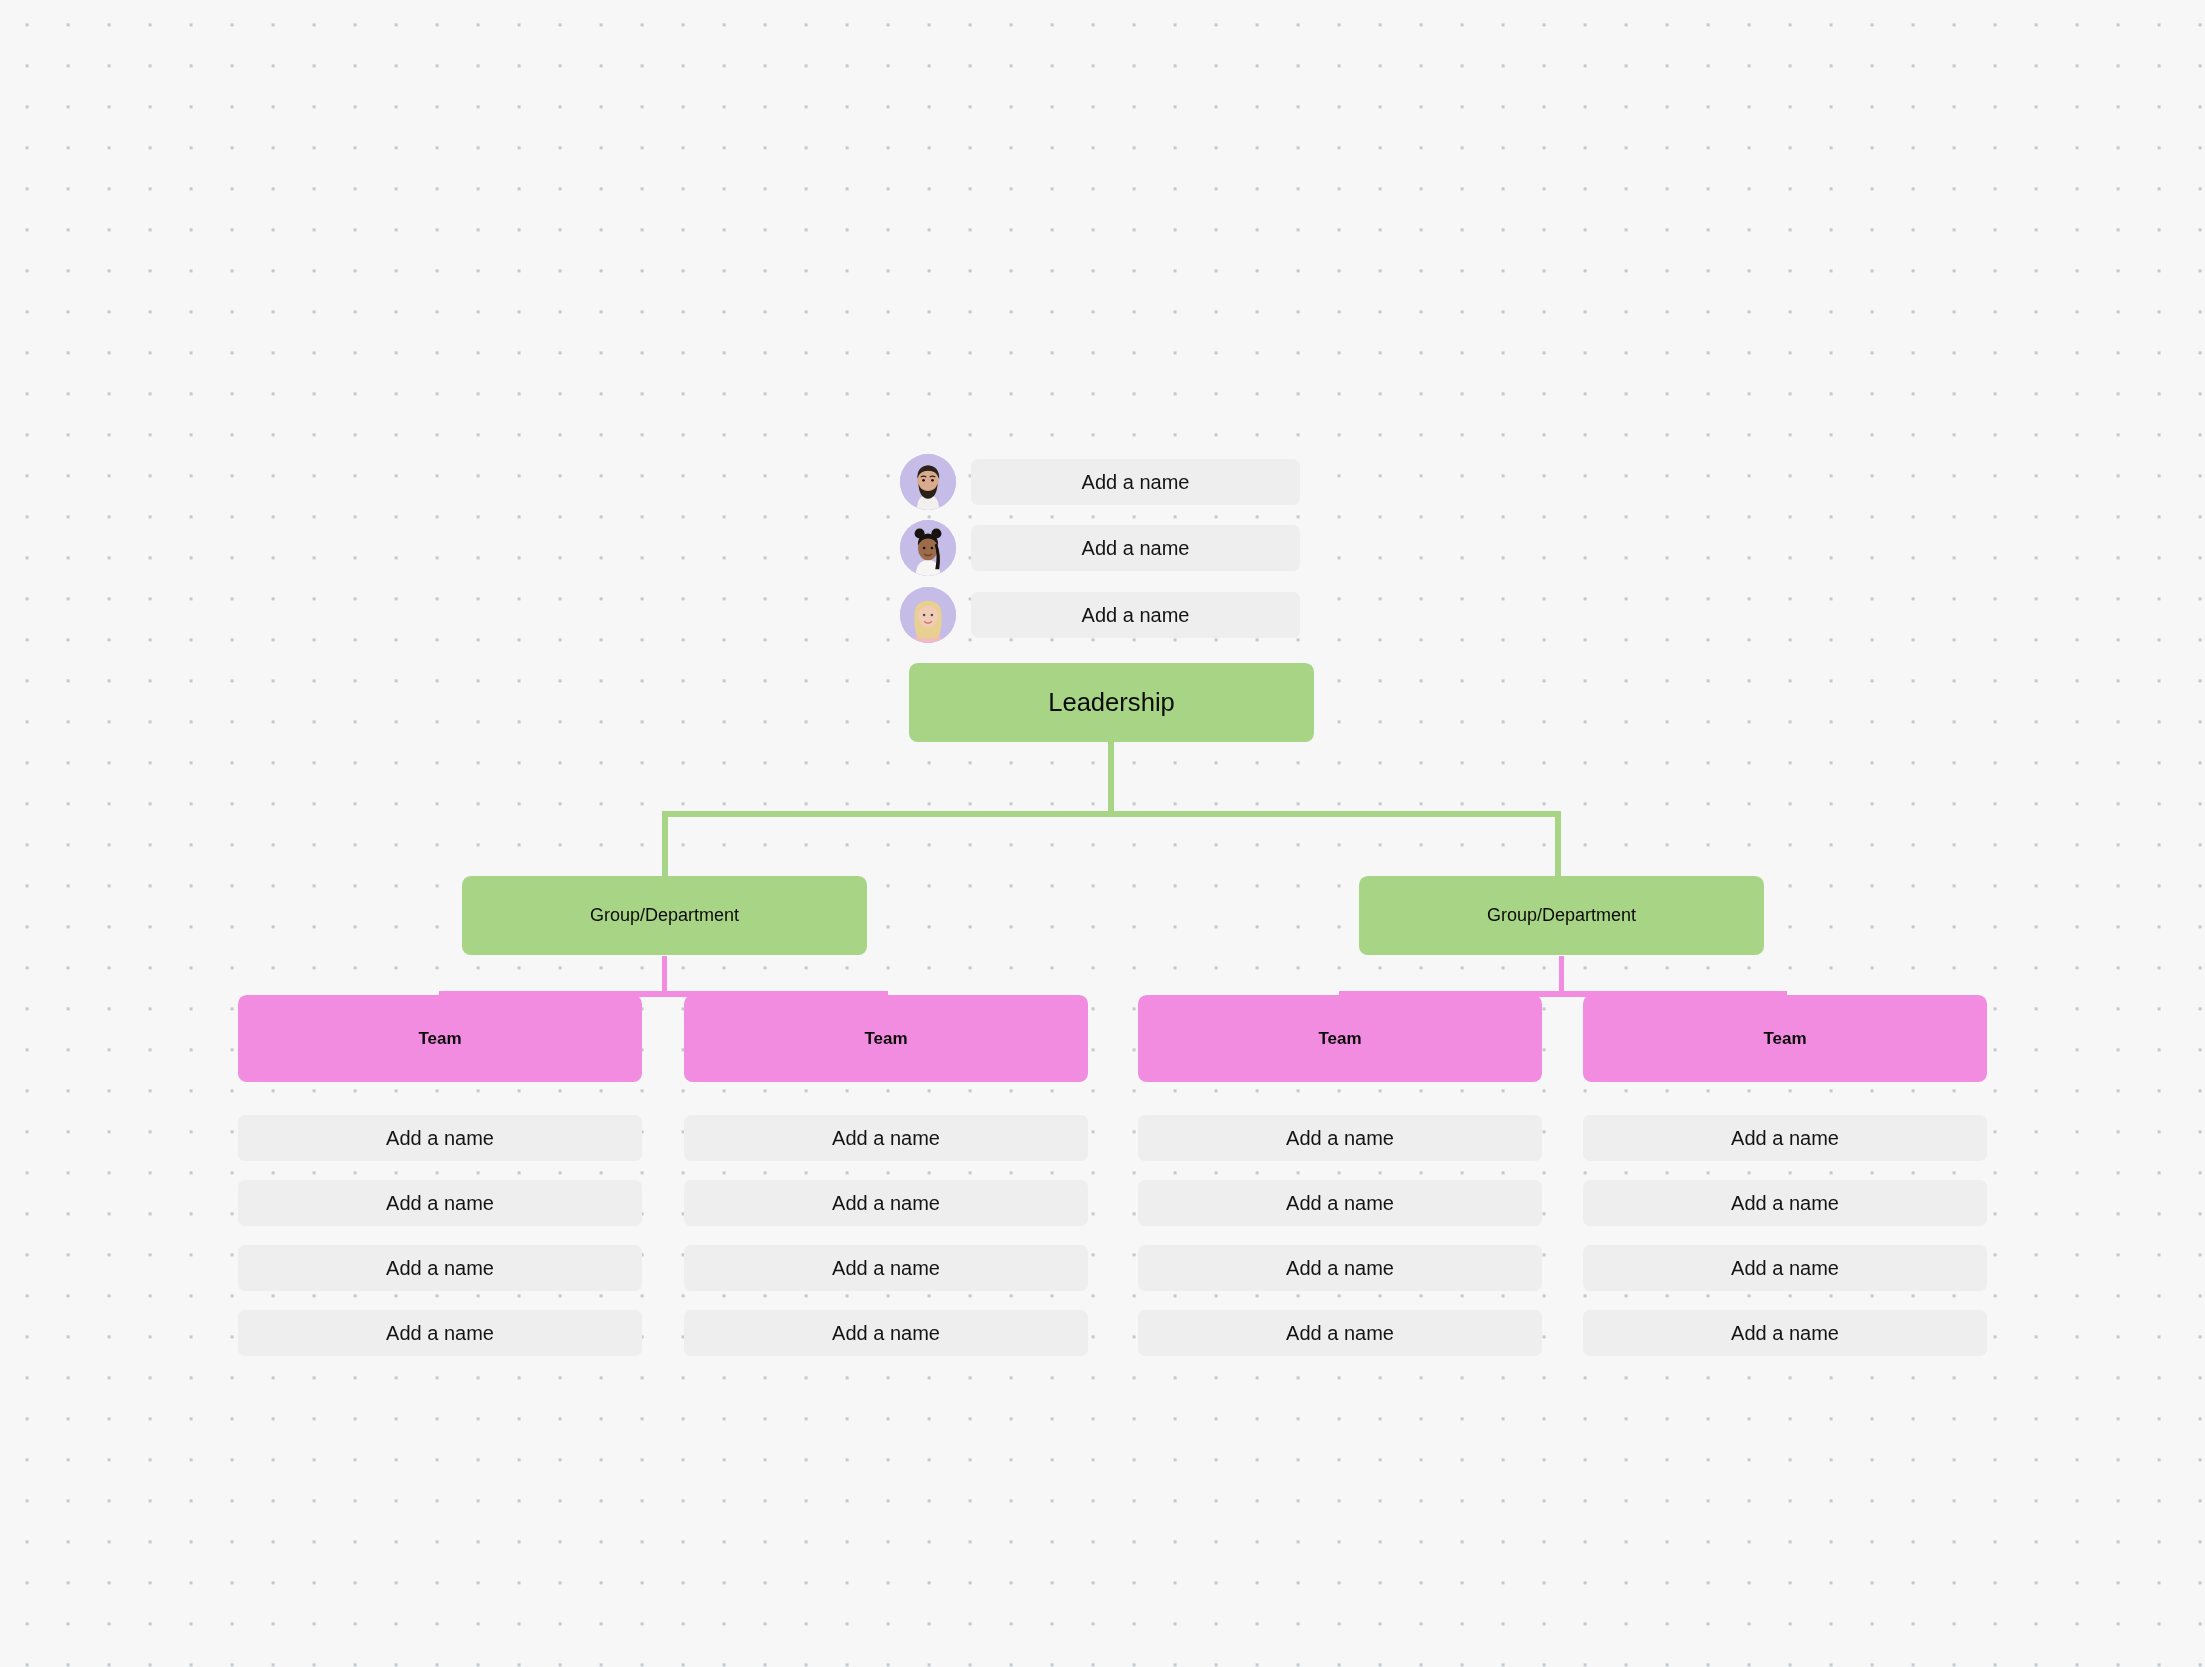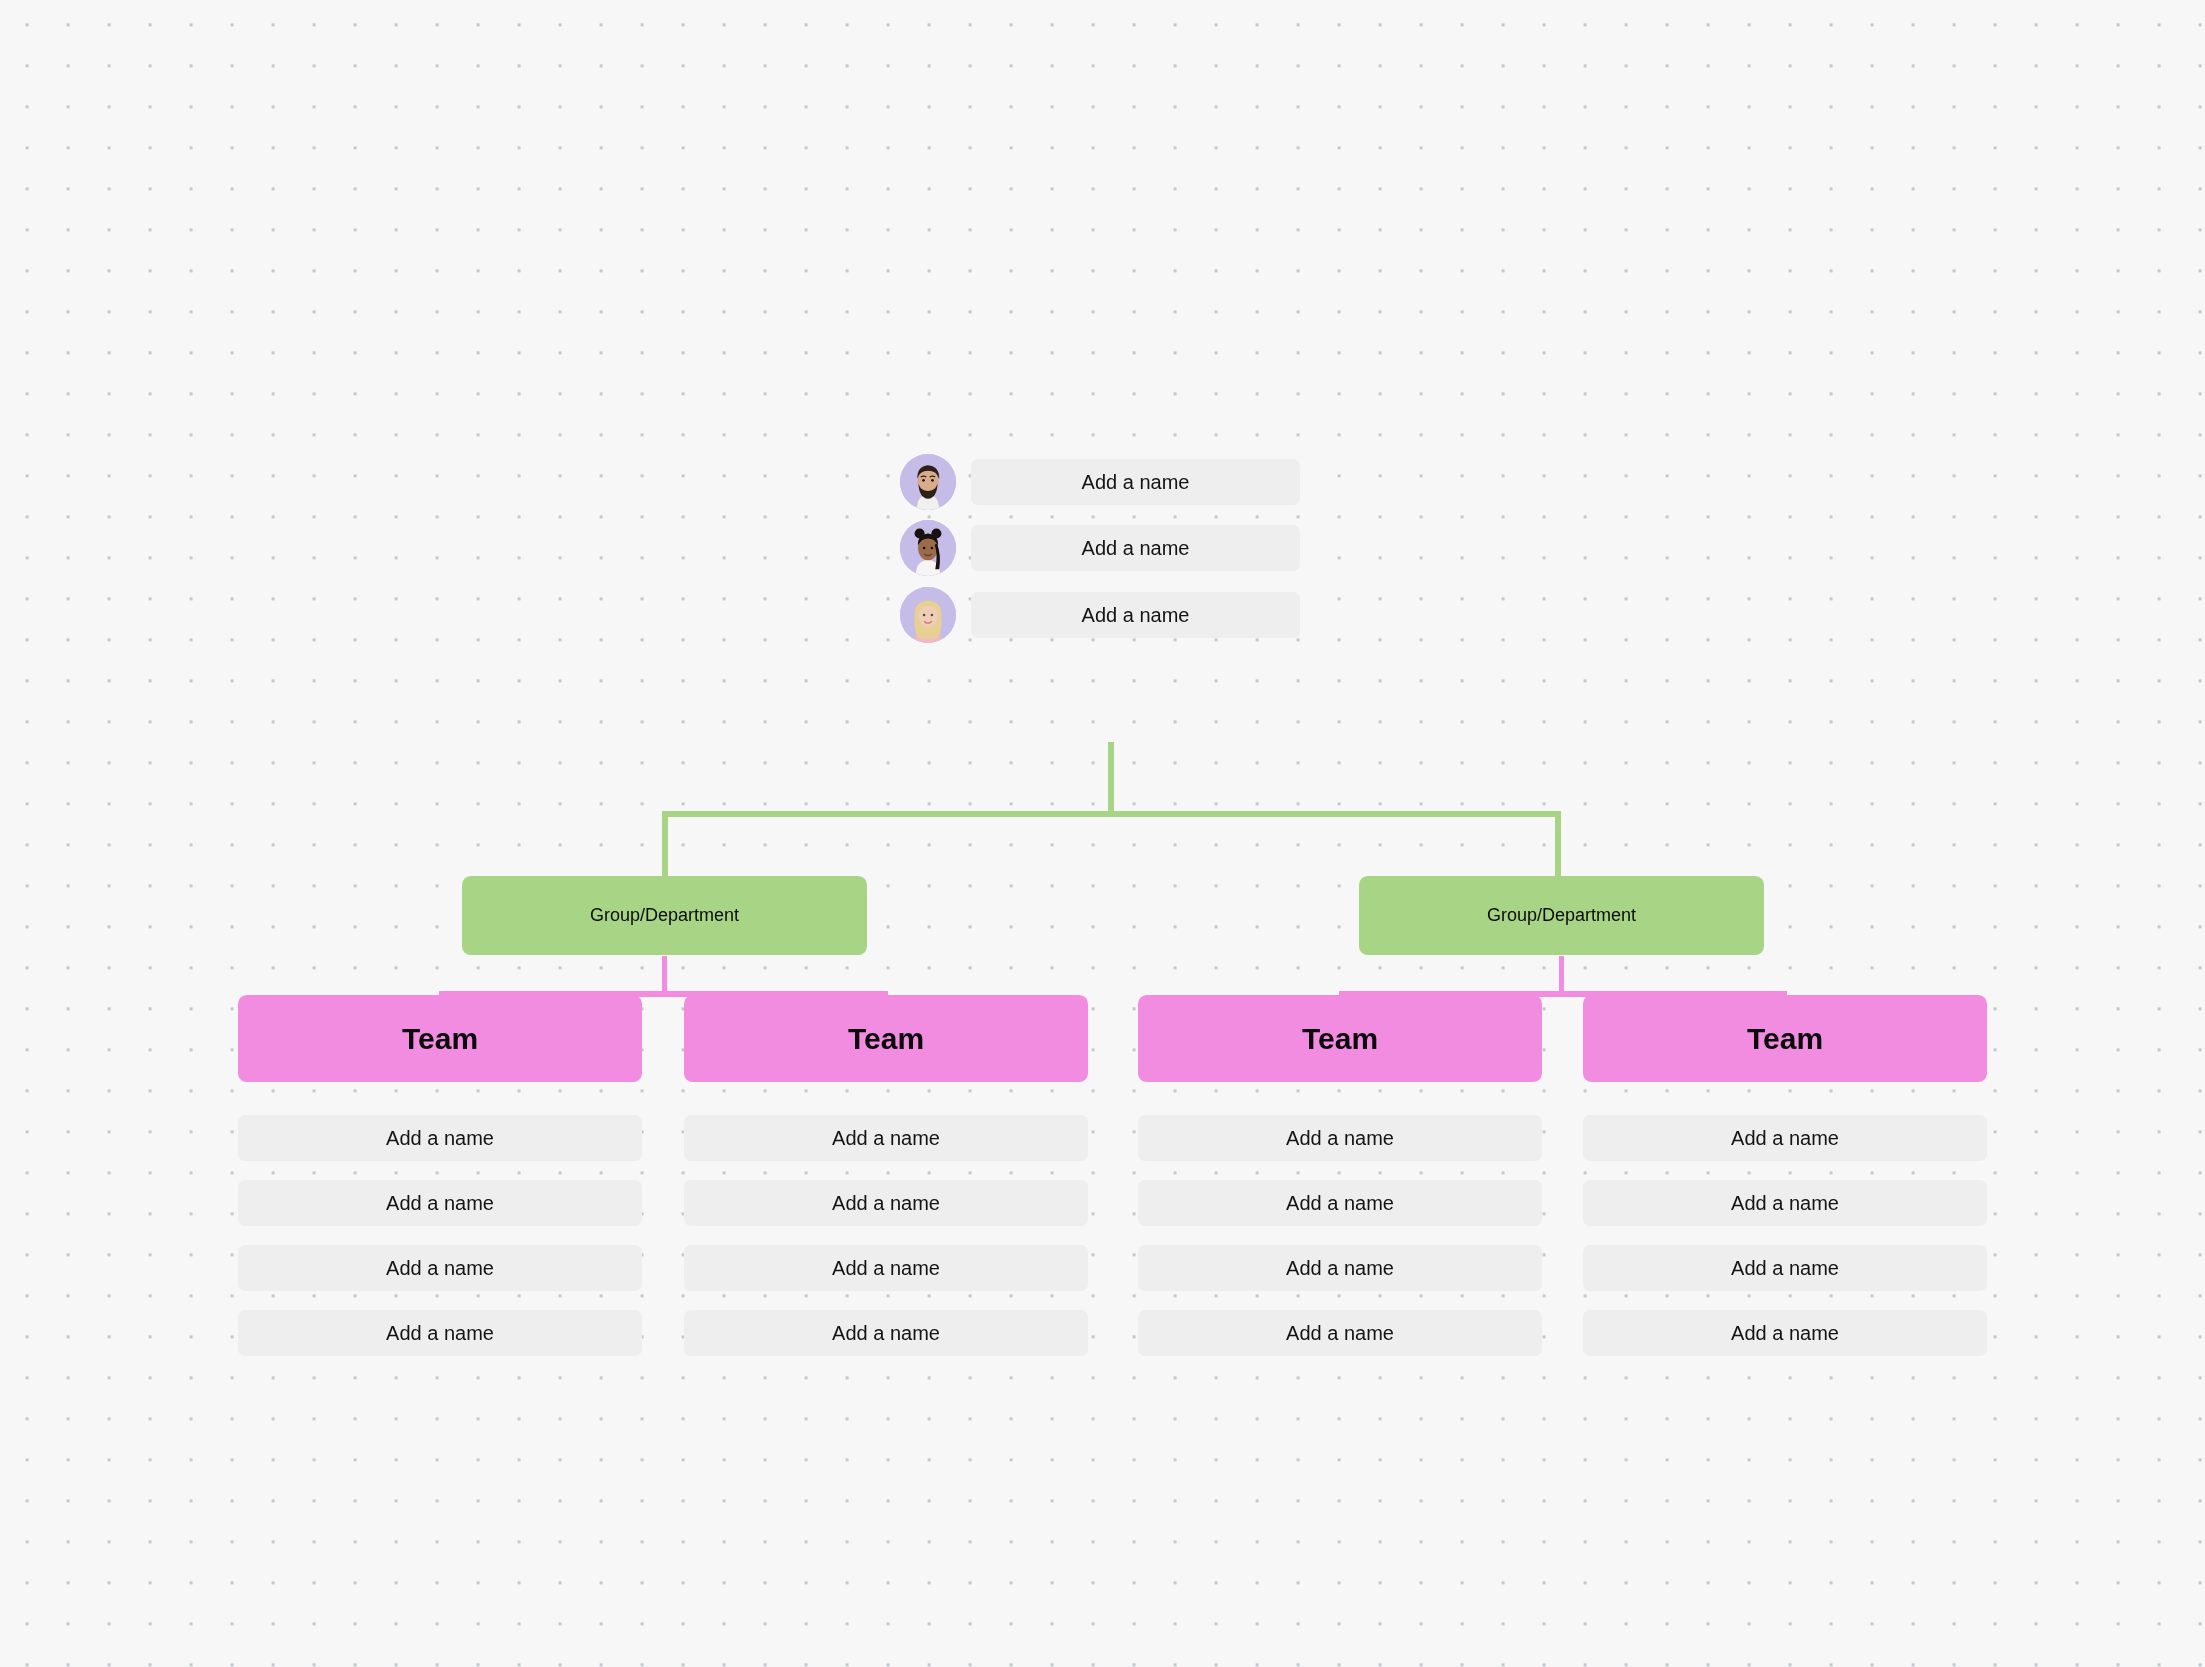--- a/index.html
+++ b/index.html
@@ -97,21 +97,21 @@
     top: 876px;
     width: 405px; height: 79px;
     font-size: 18px;
   }
   #node-dept-1 { left: 462px; }
   #node-dept-2 { left: 1359px; }
 
   .node-team {
     top: 995px;
     width: 404px; height: 87px;
-    font-size: 30px;
+    font-size: 17px;
     font-weight: 700;
   }
   #node-team-1 { left: 238px; }
   #node-team-2 { left: 684px; }
   #node-team-3 { left: 1138px; }
   #node-team-4 { left: 1583px; }
 
   
   .conn {
     position: absolute;
@@ -212,20 +212,23 @@
         <ellipse cx="50" cy="51" rx="17.5" ry="21" fill="#f0cdb4"></ellipse>
         <path d="M33 44 Q32 28 50 27 Q68 28 67 44 Q60 34 50 34 Q40 34 33 44 Z" fill="#e8cf92"></path>
         <circle cx="43" cy="50" r="2.3" fill="#3f4d63"></circle>
         <circle cx="57" cy="50" r="2.3" fill="#3f4d63"></circle>
         <path d="M44 62 Q50 67 56 62" stroke="#c96a72" stroke-width="2.4" fill="none" stroke-linecap="round"></path>
       </svg>
     </div>
     <div class="name-pill">Add a name</div>
   </div>
 
+  <div class="node node-green" id="node-leadership">
+    <span>Leadership</span>
+  </div>
 
   <div class="conn" id="g-stem"></div>
   <div class="conn" id="g-bar"></div>
   <div class="conn" id="g-drop-l"></div>
   <div class="conn" id="g-drop-r"></div>
 
   <div class="node node-green node-dept" id="node-dept-1">
     <span>Group/Department</span>
   </div>
   <div class="node node-green node-dept" id="node-dept-2">

